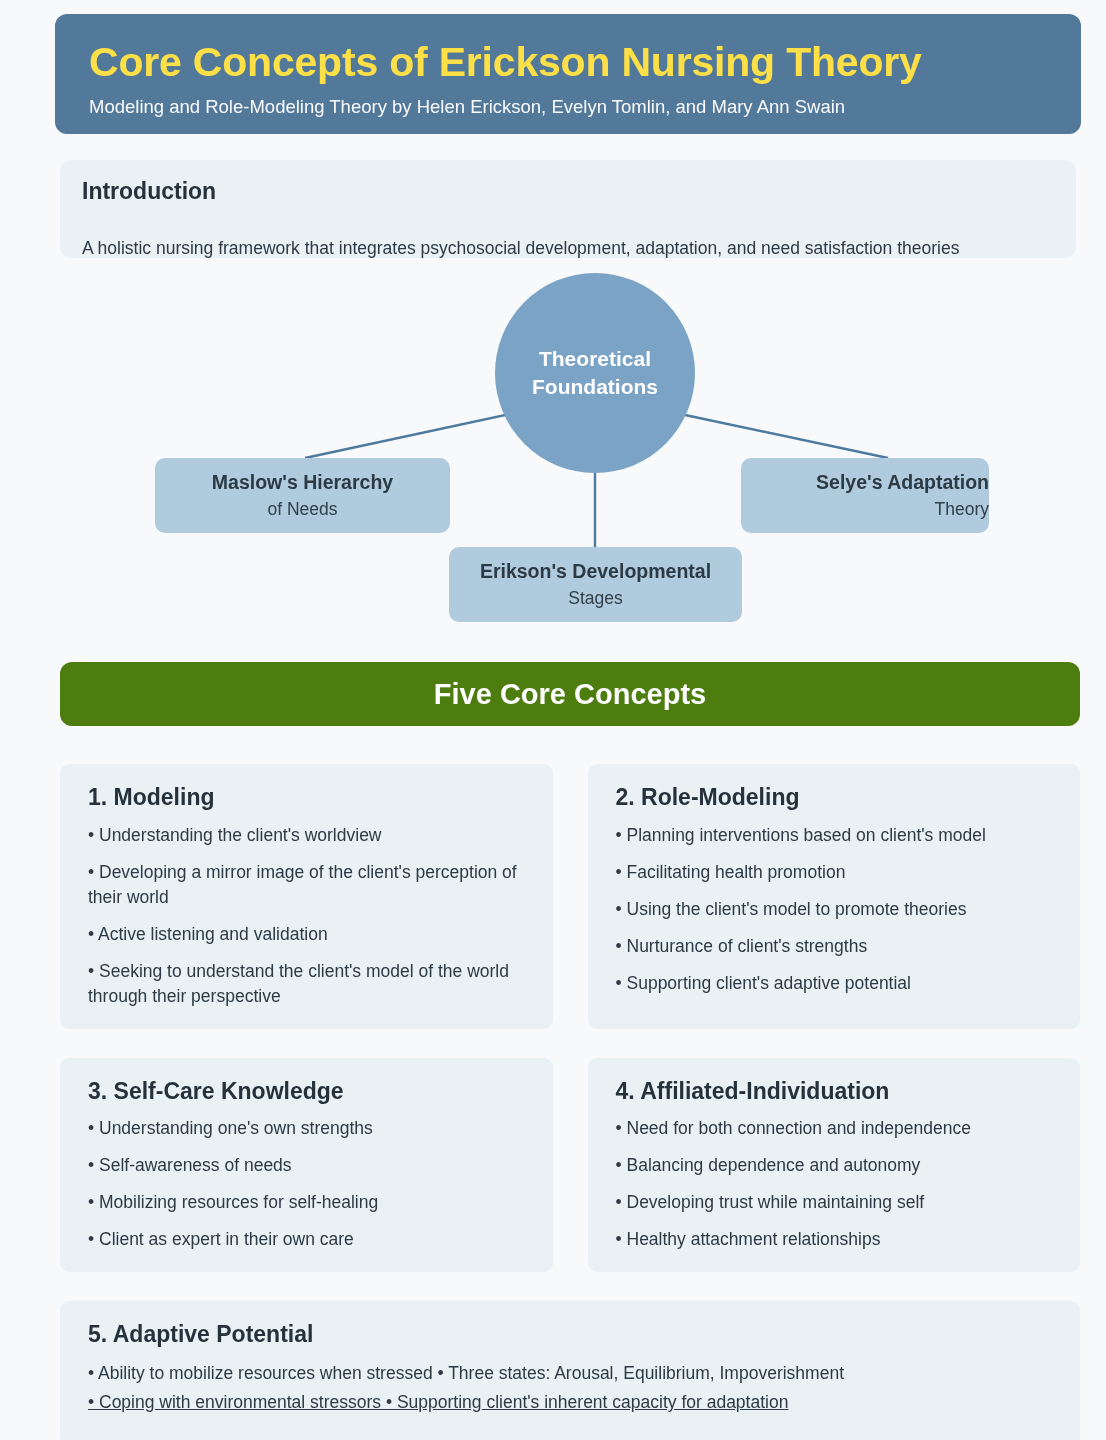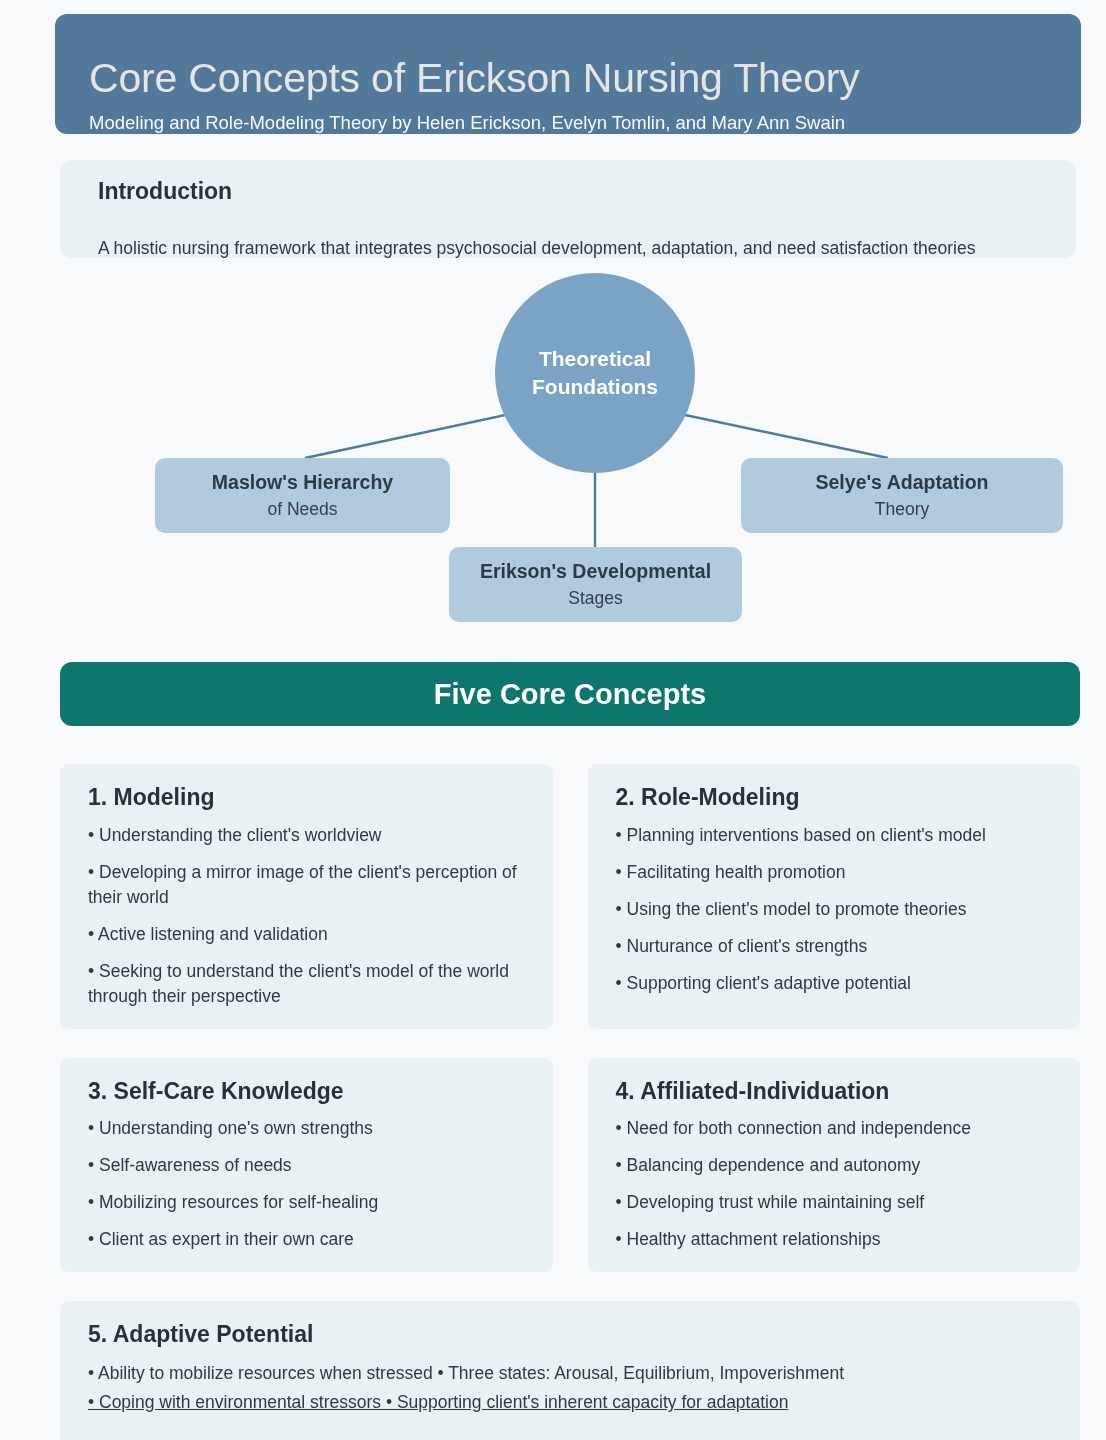--- a/index.html
+++ b/index.html
@@ -30,48 +30,47 @@
     top: 14px;
     width: 1026px;
     height: 120px;
     background: #52789a;
     border-radius: 12px;
     overflow: hidden;
     box-sizing: border-box;
     padding: 26px 34px 0 34px;
   }
   .header-title {
-    color: #e5e5e5;
+    color: #fde047;
     font-size: 41px;
-    font-weight: normal;
+    font-weight: bold;
     line-height: 1.12;
     letter-spacing: -0.2px;
     white-space: nowrap;
-    margin-top: 16px;
   }
   .header-subtitle {
     color: #ffffff;
     font-size: 18.5px;
     font-weight: normal;
     margin-top: 10px;
     white-space: nowrap;
     opacity: 0.97;
   }
 
   
   .intro-card {
     position: absolute;
     left: 60px;
     top: 160px;
     width: 1016px;
     height: 98px;
     background: #e9f1f4;
     border-radius: 12px;
     box-sizing: border-box;
-    padding: 18px 30px 0 38px;
+    padding: 18px 30px 0 22px;
   }
   .intro-title {
     color: #25323c;
     font-size: 23px;
     font-weight: bold;
     line-height: 1.2;
   }
   .intro-body {
     color: #2d3a44;
     font-size: 17.5px;
@@ -134,30 +133,30 @@
   }
   .child-node .cn-sub {
     color: #32404a;
     font-size: 17.5px;
     font-weight: normal;
     line-height: 1.3;
     margin-top: 3px;
   }
   .child-left  { left: 131px; top: 196px; width: 295px; height: 75px; }
   .child-mid   { left: 425px; top: 285px; width: 293px; height: 75px; }
-  .child-right { left: 717px; top: 196px; width: 322px; height: 75px; }
+  .child-right { left: 717px; top: 196px; width: 248px; height: 75px; align-items: flex-end; }
 
   
   .section-banner {
     position: absolute;
     left: 60px;
     top: 662px;
     width: 1020px;
     height: 64px;
-    background: #0f766e;
+    background: #4d7c0f;
     border-radius: 12px;
     display: flex;
     align-items: center;
     justify-content: center;
   }
   .section-banner-label {
     color: #ffffff;
     font-size: 29px;
     font-weight: bold;
   }

